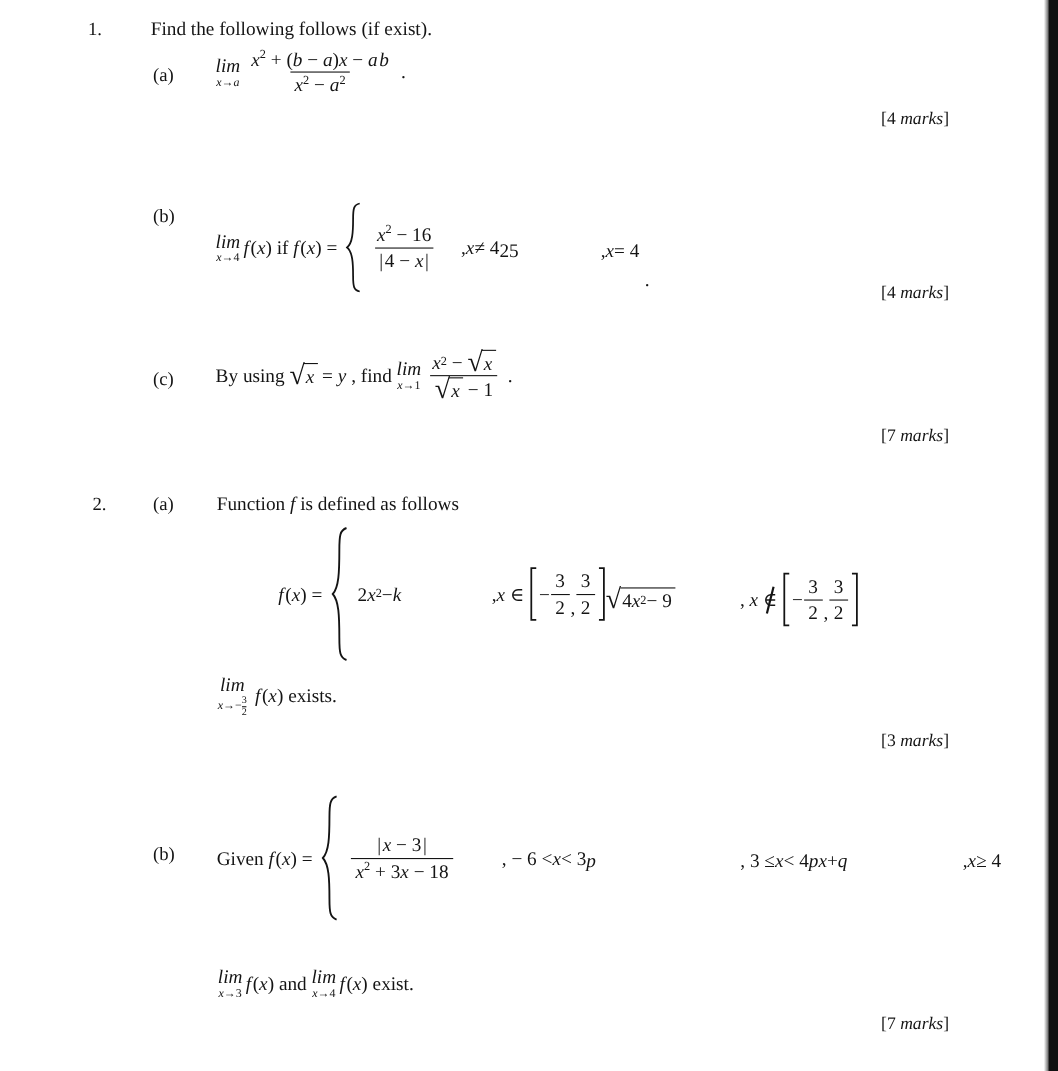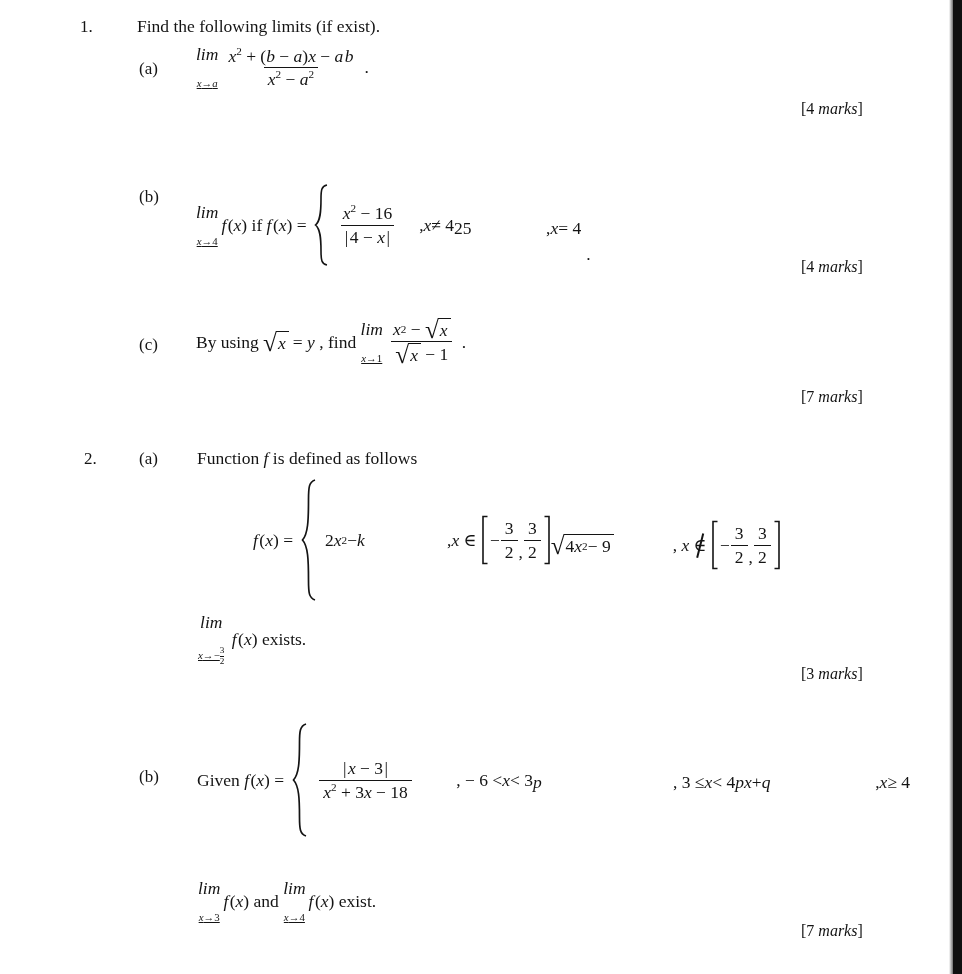--- a/index.html
+++ b/index.html
@@ -102,23 +102,22 @@
     display: inline-flex;
     flex-direction: column;
     align-items: center;
     vertical-align: middle;
     line-height: 1.05;
     margin-right: 3px;
   }
   .lim > .op { font-size: 1em; }
   .lim > .sub {
     font-size: 0.62em;
-    margin-top: 15px;
+    margin-top: 1px;
     white-space: nowrap;
-    text-decoration: underline;
   }
   .lim > .sub .tinyfrac {
     display: inline-flex;
     flex-direction: column;
     align-items: center;
     vertical-align: middle;
     font-size: 0.85em;
     line-height: 1.05;
   }
   .lim > .sub .tinyfrac > span:last-child {
@@ -205,21 +204,21 @@
     transform: translateX(-50%) rotate(14deg);
   }
 </style>
 </head>
 <body>
 
 <div id="page">
 
   <div class="qnum" style="left:80px; top:18px;">1.</div>
 
-  <div class="qtext" style="left:137px; top:16px;">Find the following limits (if exist).</div>
+  <div class="qtext" style="left:137px; top:16px;">Find the following follows (if exist).</div>
 
   <div class="qlet" style="left:139px; top:60px;">(a)</div>
 
   <div class="math" style="left:196px; top:44px;">
     <span class="mrow">
       <span class="lim">
         <span class="op"><i class="mv">lim</i></span>
         <span class="sub"><i class="mv">x</i>→<i class="mv">a</i></span>
       </span>
       <span class="frac">

